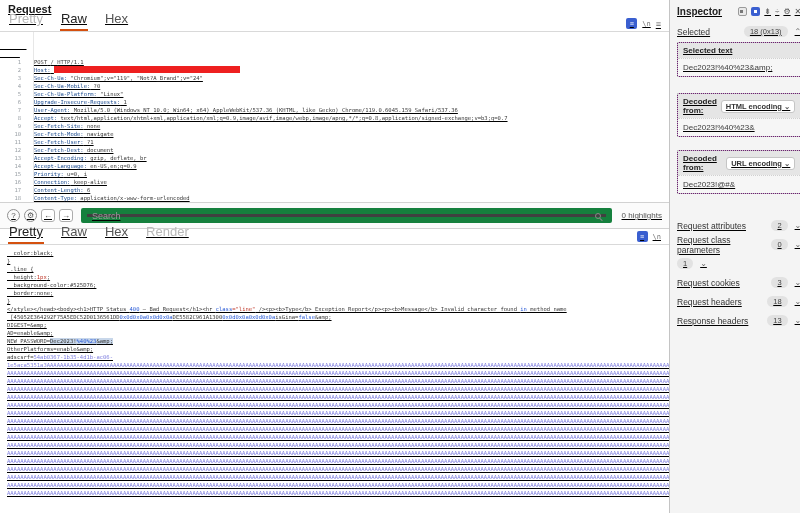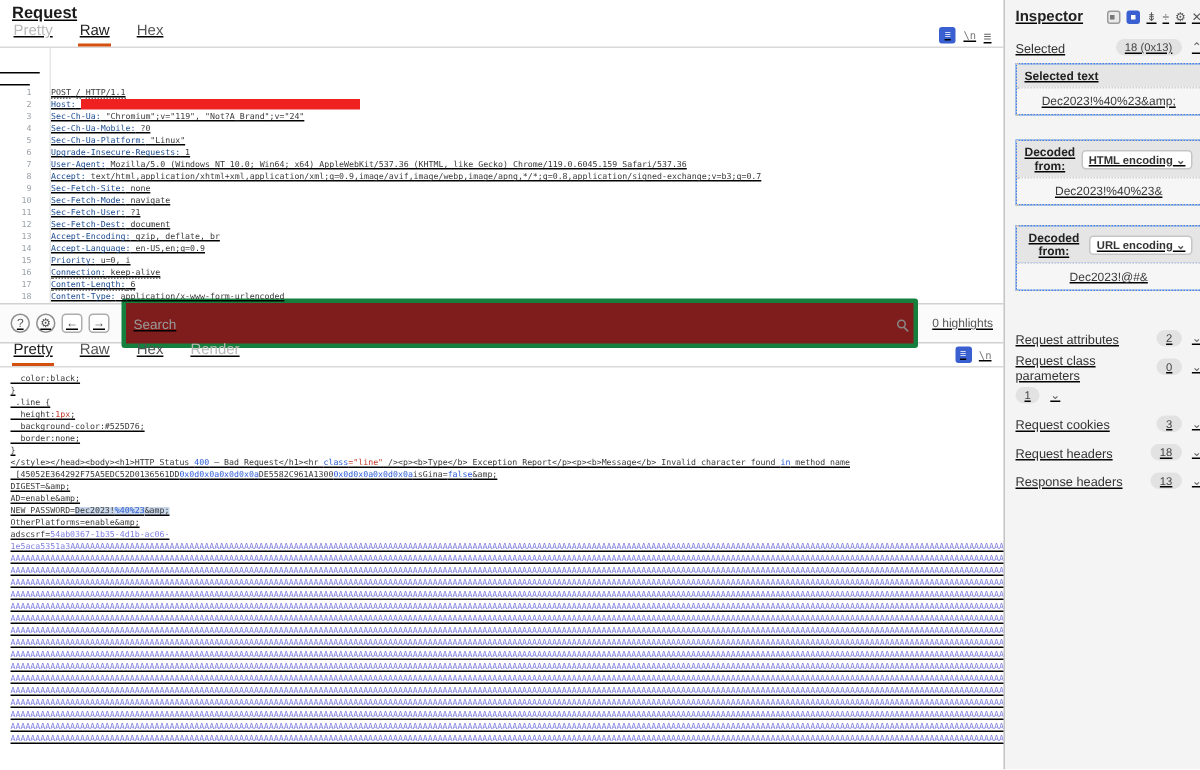--- a/index.html
+++ b/index.html
@@ -5,21 +5,21 @@
   * { margin:0; padding:0; box-sizing:border-box; }
   html,body { width:800px; height:513px; overflow:hidden; background:#fff;
               font-family:"Liberation Sans", sans-serif; }
   .app { display:flex; width:800px; height:513px;text-decoration:underline; }
   .editors { width:669px; display:flex; flex-direction:column; background:#fff; }
 
   
   .panel-title { font-size:11px; font-weight:bold; color:#1a1a1a; padding:3px 8px 1px; }
   .tabs-row { display:flex; align-items:flex-end; border-bottom:1px solid #d9d9d9;
               padding:0 8px; height:16px; }
-  .tab { font-size:10px; color:#555; margin-right:16px; padding:0 1px 3px;
+  .tab { font-size:13px; color:#555; margin-right:16px; padding:0 1px 3px;
          border-bottom:2px solid transparent; cursor:default; }
   .tab.active { color:#222; border-bottom-color:#d4500f; }
   .tab.muted { color:#b9b9b9; }
   .panel-icons { margin-left:auto; display:flex; align-items:center; gap:5px; padding-bottom:2px; }
   .blue-box { width:11px; height:11px; background:#3a5fd0; border-radius:2px; color:#fff;
               font-size:7px; line-height:11px; text-align:center; }
   .nl-glyph { font-family:"DejaVu Sans Mono", monospace; font-size:7px; color:#777; }
   .menu-glyph { font-size:9px; color:#666; }
 
   
@@ -41,21 +41,21 @@
   .seg.redact{ display:inline-block; width:186px; height:7px; background:#ee2020;
                vertical-align:text-bottom; }
 
   
   .search-bar { height:27px; border-top:1px solid #d2d2d2; border-bottom:1px solid #d2d2d2;
                 background:#fbfbfb; display:flex; align-items:center; padding:0 7px; gap:4px; }
   .round-btn { width:13px; height:13px; border:1px solid #8f8f8f; border-radius:50%;
                font-size:8px; line-height:11px; text-align:center; color:#555; background:#fbfbfb; }
   .sq-btn { width:14px; height:13px; border:1px solid #adadad; border-radius:3px; background:#fff;
             font-size:8px; line-height:11px; text-align:center; color:#444; }
-  .search-box { flex:1; height:33px; border:3px solid #15803d; border-radius:2px; background:#7f1d1d;
+  .search-box { flex:1; height:15px; border:6px solid #15803d; border-radius:2px; background:#404040;
                 margin:0 6px 0 4px; display:flex; align-items:center; padding:0 5px; }
   .search-ph { font-size:9px; color:#9a9a9a; flex:1; }
   .mag { width:6px; height:6px; border:1px solid #888; border-radius:50%; position:relative; }
   .mag::after { content:""; position:absolute; width:4px; height:1px; background:#888;
                 right:-3px; bottom:-2px; transform:rotate(45deg); }
   .highlights { font-size:8px; color:#555; white-space:nowrap; }
 
   
   .inspector { flex:1; border-left:1px solid #c4c4c4; background:#f4f4f4; padding:6px 7px;
                display:flex; flex-direction:column; }
@@ -65,21 +65,21 @@
   .tog { width:9px; height:9px; border-radius:2px; }
   .tog.off { border:1px solid #9a9a9a; background:#e9e9e9; position:relative; }
   .tog.off::after { content:""; position:absolute; left:1px; top:2px; width:3px; height:3px; background:#777; }
   .tog.on { background:#3a5fd0; position:relative; }
   .tog.on::after { content:""; position:absolute; left:3px; top:3px; width:3px; height:3px; background:#fff; }
   .insp-glyph { font-size:8px; color:#555; line-height:9px; }
   .section-head { display:flex; align-items:center; margin-bottom:5px; }
   .section-label { font-size:8.5px; color:#333; flex:1; }
   .pill { font-size:7.5px; color:#444; background:#e2e2e2; border-radius:7px; padding:1px 6px; }
   .chev { font-size:8px; color:#666; margin-left:7px; }
-  .card { border:1px dotted #c2c2c2; margin-bottom:4px; background:#3b82f6;text-align:center; }
+  .card { border:1px dotted #c2c2c2; margin-bottom:4px; background:#701a75; }
   .card-head { background:#e5e5e5; padding:3px 5px; font-size:8px; font-weight:bold; color:#222;
                display:flex; align-items:center; gap:4px; }
   .card-val { background:#f6f6f6; border-top:1px dotted #d0d0d0; padding:4px 5px; font-size:8px;
               color:#3a3a3a; min-height:9px; }
   .enc-select { margin-left:auto; background:#fff; border:1px solid #c5c5c5; border-radius:3px;
                 padding:1px 4px; font-size:7.5px; color:#333; white-space:nowrap; }
   .enc-select::after { content:" ⌄"; color:#555; }
   .gap-lg { height:12px; } .gap-md { height:9px; }
   .insp-row { display:flex; align-items:center; height:19px; }
 </style>

